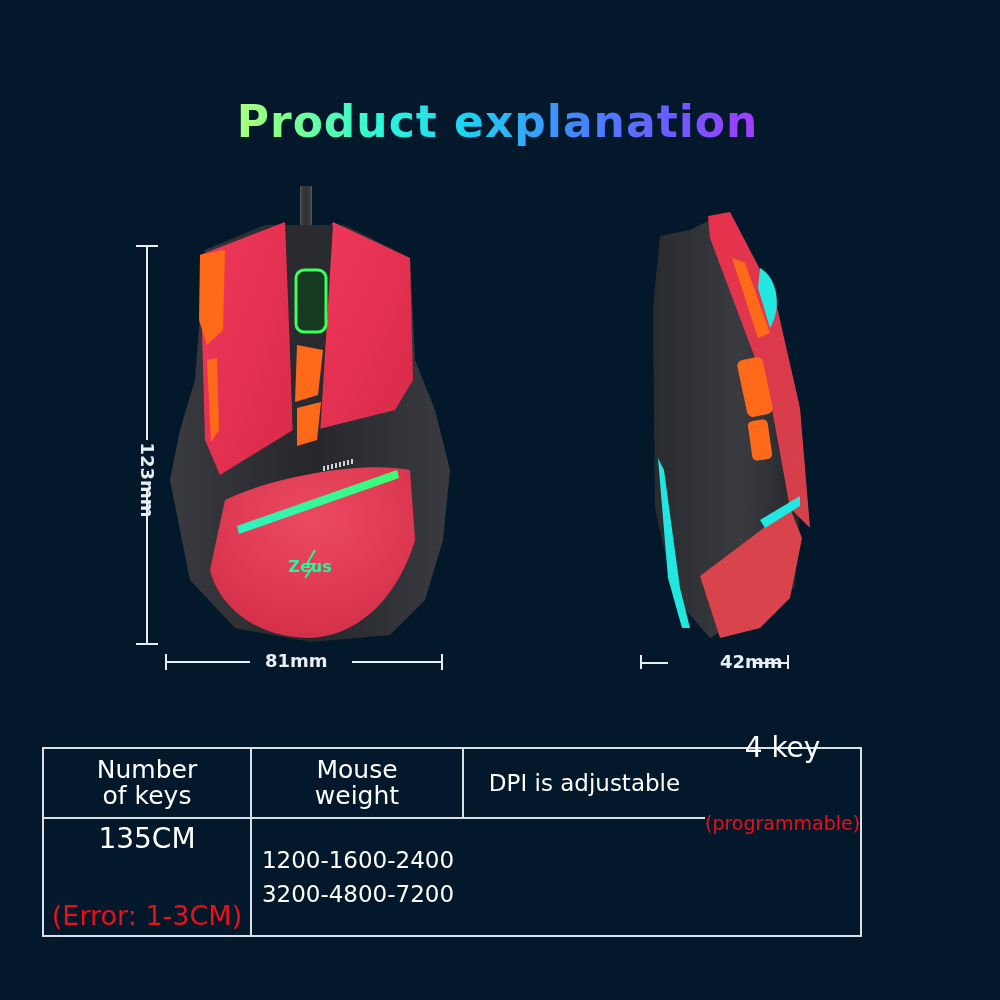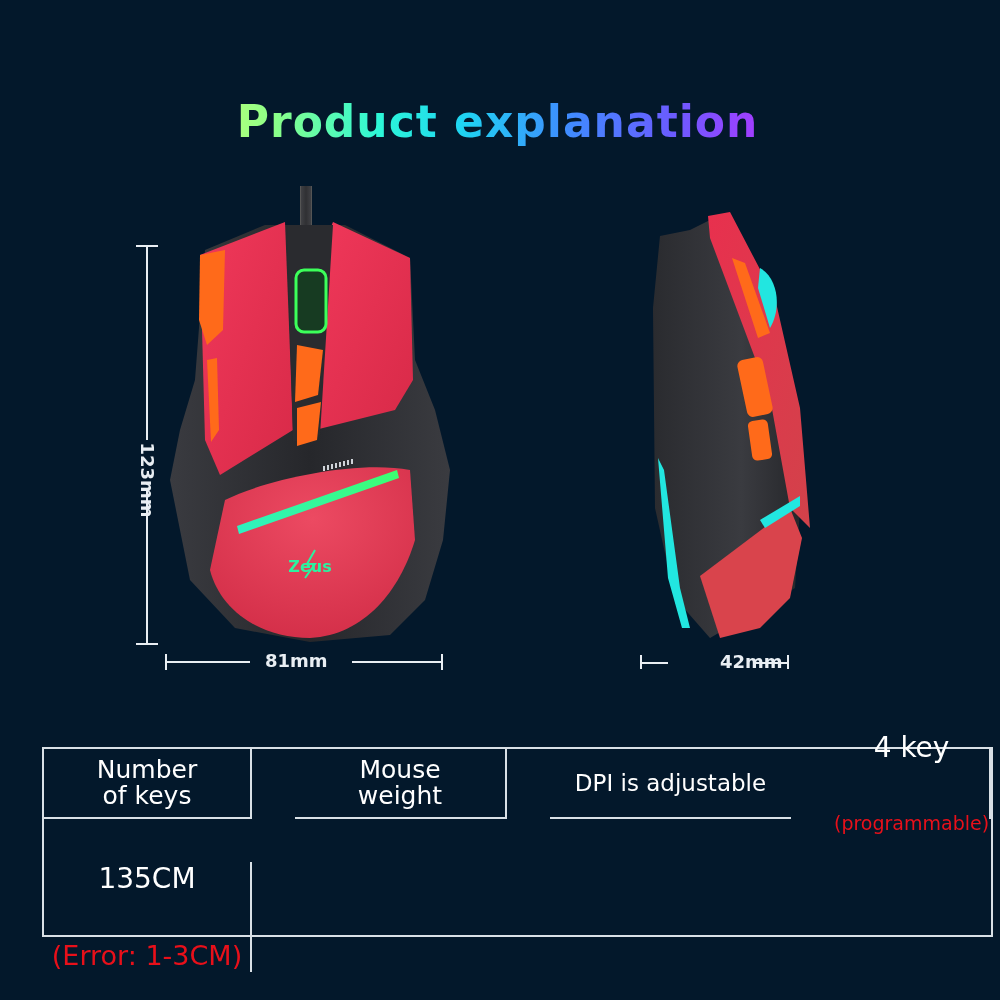--- a/index.html
+++ b/index.html
@@ -53,26 +53,25 @@
     white-space: nowrap;
   }
 
   
   .mouse { position: absolute; }
 
   
   .spec-table {
     position: absolute;
     left: 42px; top: 747px;
-    width: 951px; height: 190px;
+    width: 820px; height: 190px;
     border: 2px solid #d9e0e6;
     display: grid;
     grid-template-columns: 208px 212px 241px 1fr;
     grid-template-rows: 70px 1fr;
-    gap: 43px;
   }
   .cell {
     border-right: 2px solid #d9e0e6;
     border-bottom: 2px solid #d9e0e6;
     display: flex; flex-direction: column;
     align-items: center; justify-content: center;
     text-align: center;
   }
   .cell.last-col { border-right: none; text-align: center; }
   .cell.last-row { border-bottom: none; }
@@ -215,13 +214,17 @@
   </div>
 
   <div class="cell last-row">
     <div class="val">4 key</div>
     <div class="sub-red">(programmable)</div>
   </div>
   <div class="cell last-row">
     <div class="val">135CM</div>
     <div class="sub-red big">(Error: 1-3CM)</div>
   </div>
+  <div class="cell last-row last-col">
+    <div class="val dpi">1200-1600-2400</div>
+    <div class="val dpi">3200-4800-7200</div>
+  </div>
 </div>
 
 </body></html>

